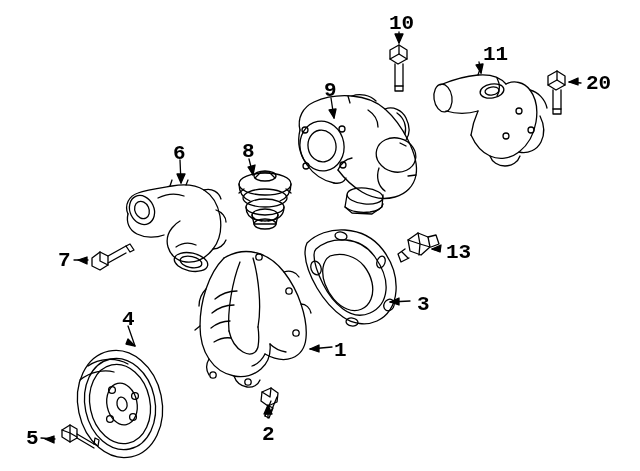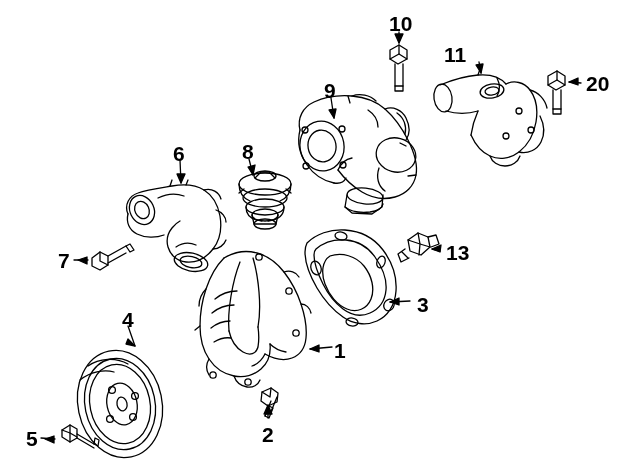--- a/index.html
+++ b/index.html
@@ -19,21 +19,21 @@
   }
   #diagram-svg {
     position: absolute;
     left: 0;
     top: 0;
     width: 640px;
     height: 471px;
   }
   .callout {
     position: absolute;
-    font-family: Liberation Sans, sans-serif;
+    font-family: Liberation Mono, monospace;
     font-weight: bold;
     font-size: 21px;
     color: #000000;
     line-height: 1;
     user-select: none;
   }
 </style>
 </head>
 <body>
 
@@ -288,17 +288,17 @@
   <div class="callout" style="left:334px; top:340px;">1</div>
   <div class="callout" style="left:262px; top:424px;">2</div>
   <div class="callout" style="left:417px; top:294px;">3</div>
   <div class="callout" style="left:122px; top:309px;">4</div>
   <div class="callout" style="left:26px;  top:428px;">5</div>
   <div class="callout" style="left:173px; top:143px;">6</div>
   <div class="callout" style="left:58px;  top:250px;">7</div>
   <div class="callout" style="left:242px; top:141px;">8</div>
   <div class="callout" style="left:324px; top:80px;">9</div>
   <div class="callout" style="left:389px; top:13px;">10</div>
-  <div class="callout" style="left:444px; top:44px;">11</div>
+  <div class="callout" style="left:483px; top:44px;">11</div>
   <div class="callout" style="left:586px; top:73px;">20</div>
   <div class="callout" style="left:446px; top:242px;">13</div>
 
 </div>
 
 </body></html>

